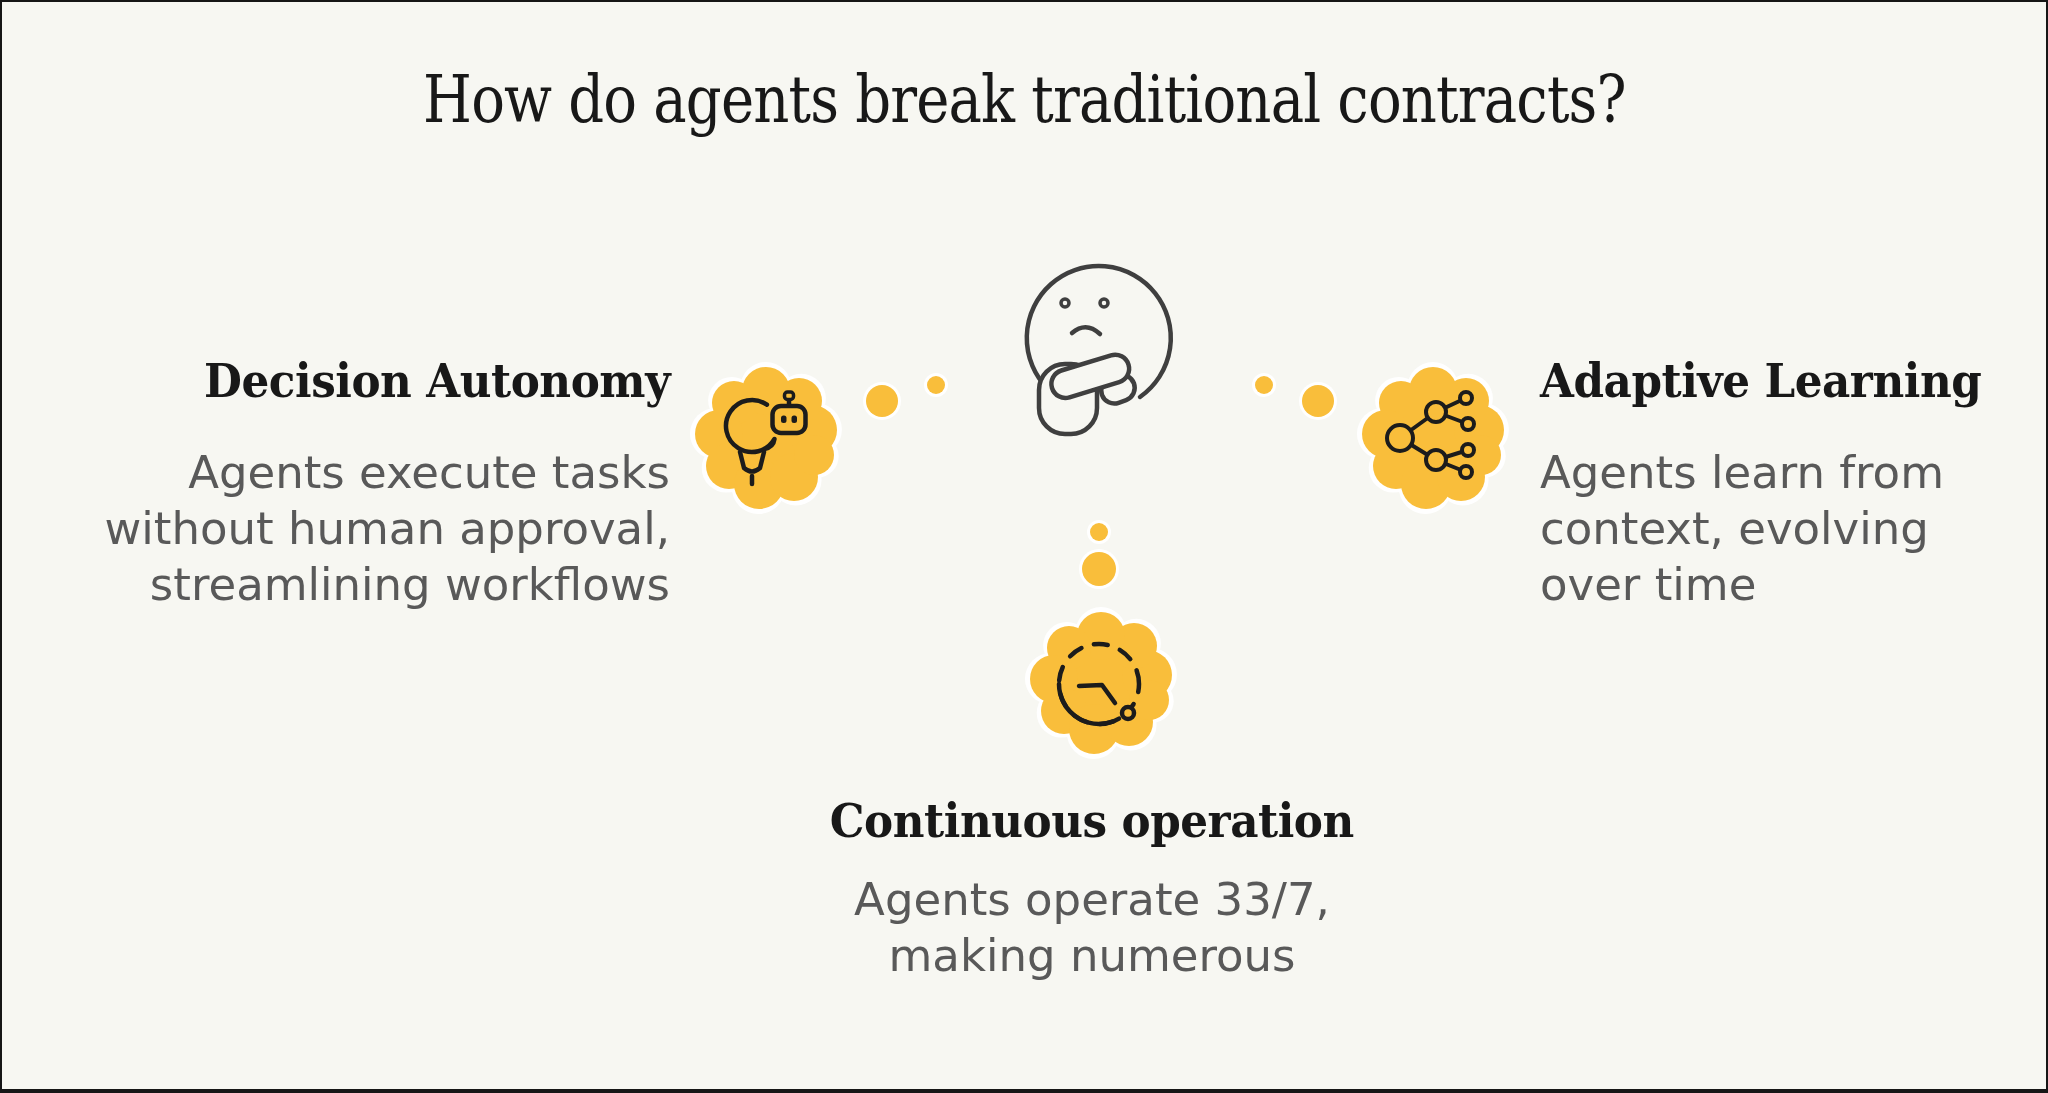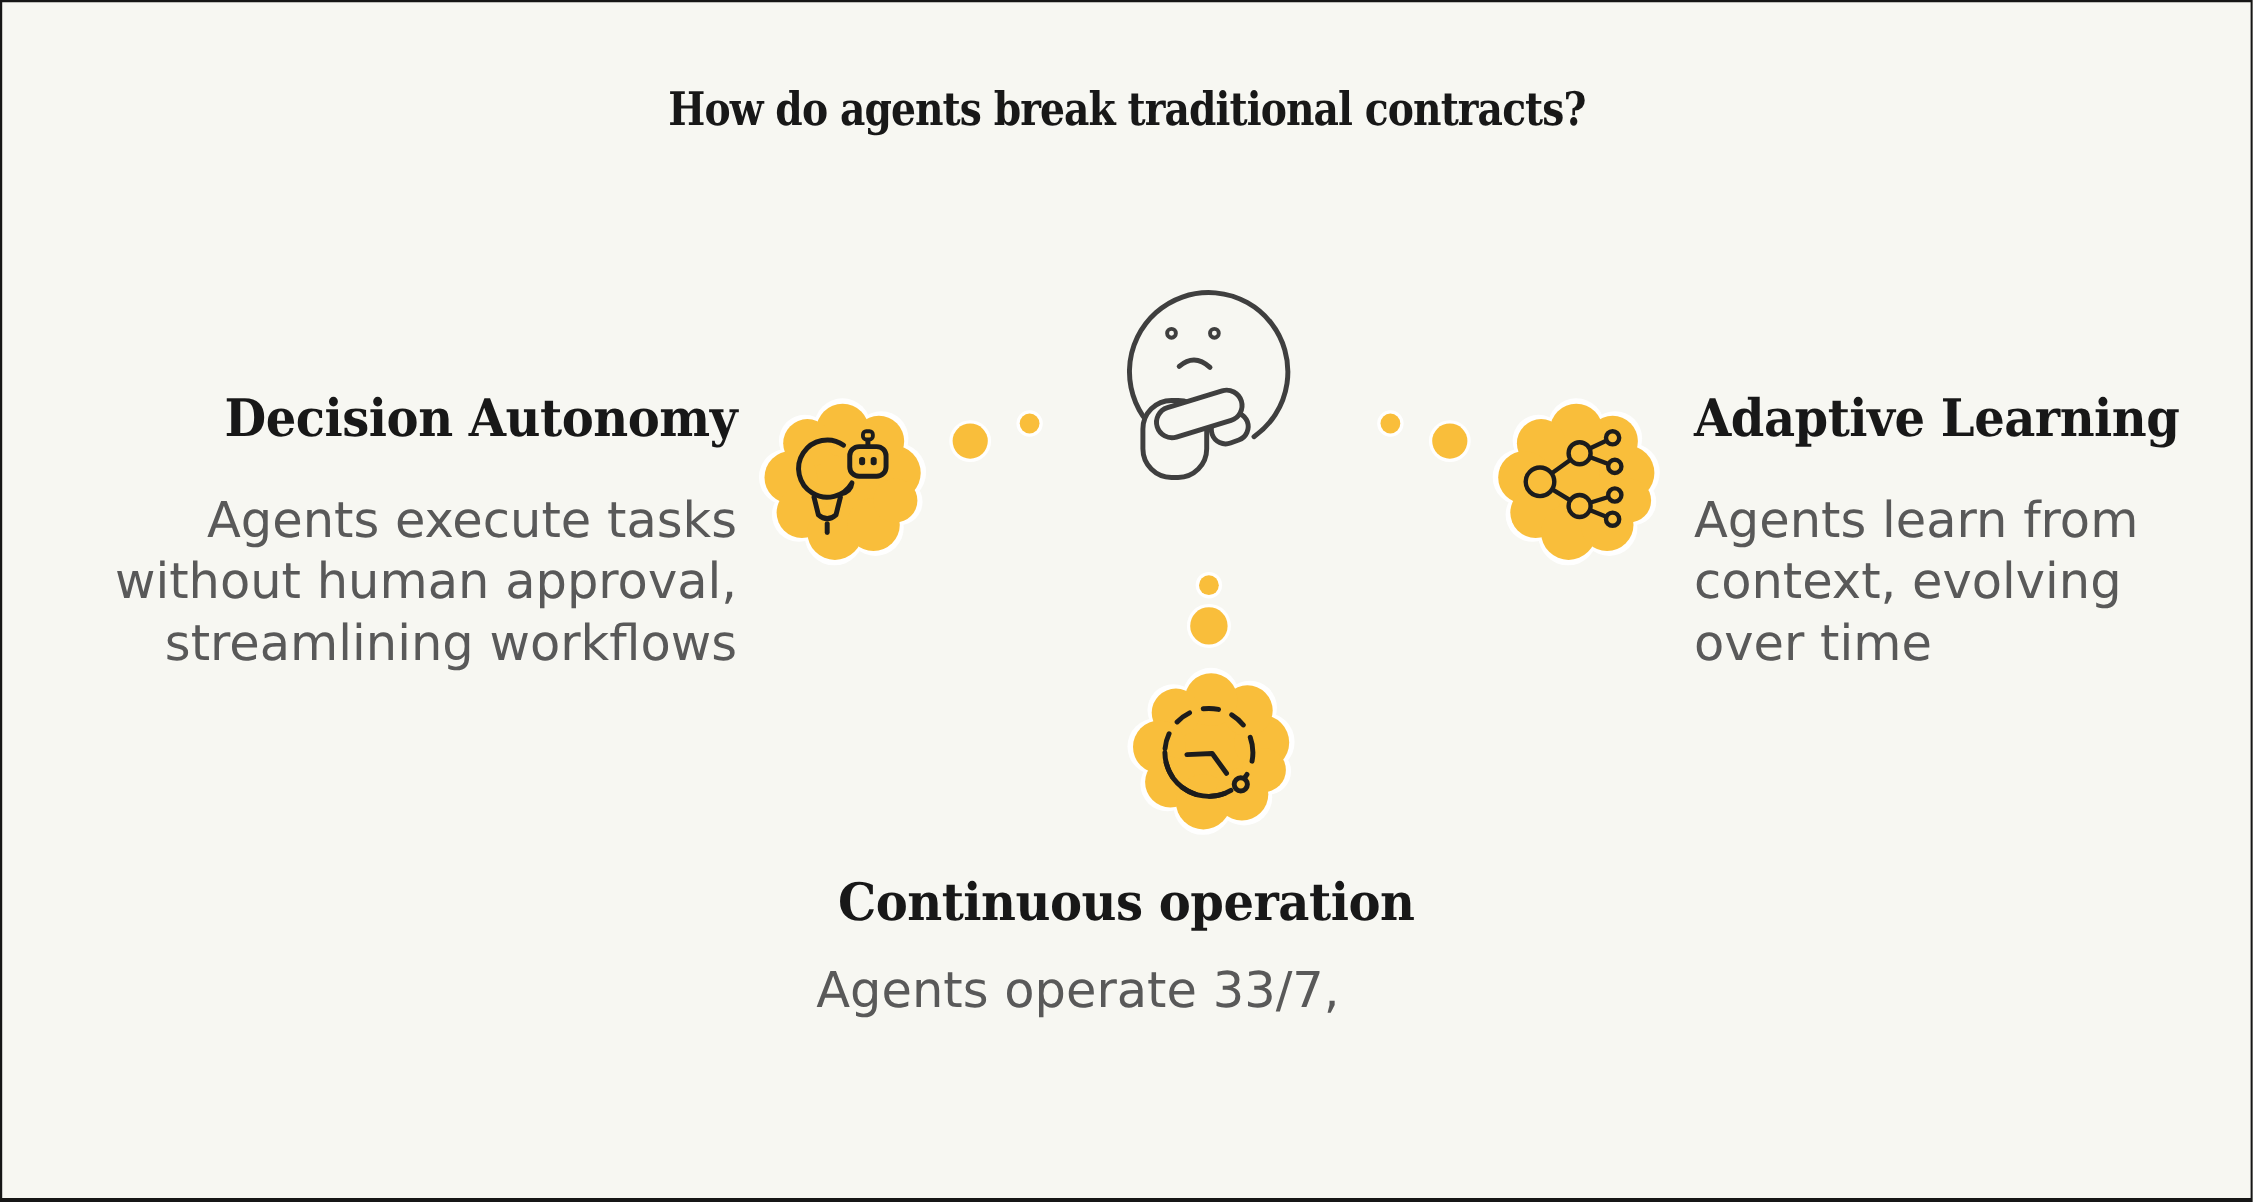--- a/index.html
+++ b/index.html
@@ -22,39 +22,39 @@
     border-bottom-width:4px;
     overflow:hidden;
   }
   .art{position:absolute;left:0;top:0;width:2048px;height:1093px}
   .blob{fill:var(--accent)}
   .halo{fill:var(--halo)}
   .dot{fill:var(--accent)}
   .dot-halo{fill:var(--halo)}
   .title{
     position:absolute;top:64px;left:0;width:100%;text-align:center;
-    font-family:"DejaVu Serif","Liberation Serif",serif;font-weight:700;
-    font-size:42px;line-height:68px;color:var(--heading-text);letter-spacing:-1px;
+    font-family:"DejaVu Serif","Liberation Serif",serif;font-weight:400;
+    font-size:66px;line-height:68px;color:var(--heading-text);letter-spacing:-1px;
     white-space:nowrap;
   }
   .squish{display:inline-block;transform:scaleX(.85);transform-origin:center}
   .hsquish{display:inline-block;transform:scaleX(.93);transform-origin:center}
   .block{position:absolute}
   .block h2{
     font-family:"DejaVu Serif","Liberation Serif",serif;font-weight:700;
     font-size:47px;line-height:50px;color:var(--heading-text);letter-spacing:-.5px;
     white-space:nowrap;
   }
   .block .desc{margin-top:39px;font-size:45px;line-height:56px;color:var(--body-text)}
   .block .desc div{white-space:nowrap}
   .block-left{top:354px;right:1376px;width:720px;text-align:right}
   .block-left .hsquish{transform-origin:right center}
   .block-right{top:354px;left:1538px;width:520px;text-align:left}
   .block-right .hsquish{transform-origin:left center}
-  .block-bottom{top:794px;left:740px;width:700px;text-align:left}
+  .block-bottom{top:794px;left:740px;width:700px;text-align:center}
   .block-bottom .desc{margin-top:26px}
 </style>
 </head>
 <body>
 
 <div class="canvas">
 
   <svg class="art" viewBox="0 0 2048 1093" aria-hidden="true">
     <defs>
       <g id="blobShape">
@@ -167,16 +167,17 @@
       <div>Agents learn from</div>
       <div>context, evolving</div>
       <div>over time</div>
     </div>
   </section>
 
   <section class="block block-bottom">
     <h2><span class="hsquish">Continuous operation</span></h2>
     <div class="desc">
       <div>Agents operate 33/7,</div>
+      <div>making numerous</div>
     </div>
   </section>
 
 </div>
 
 </body></html>

